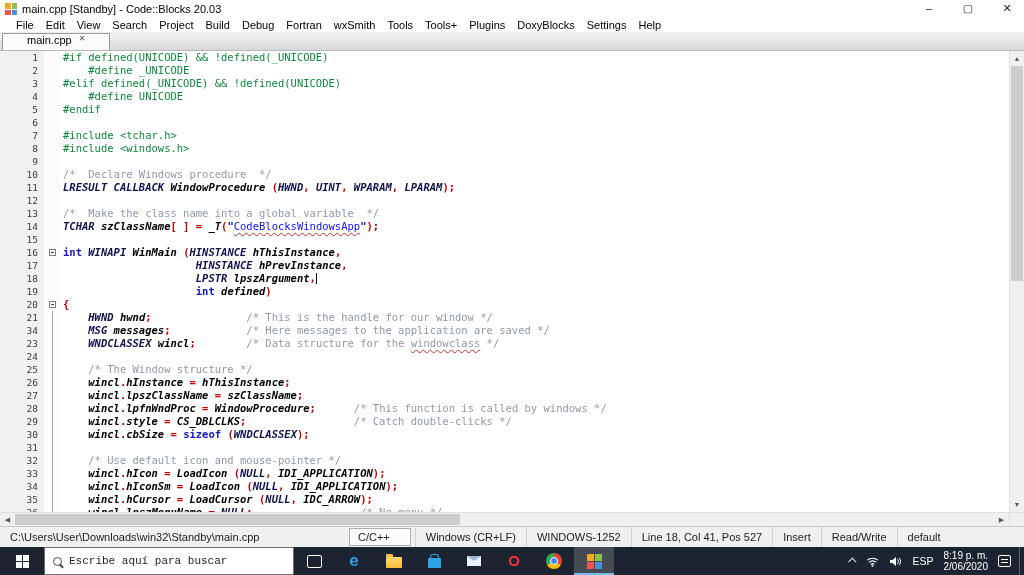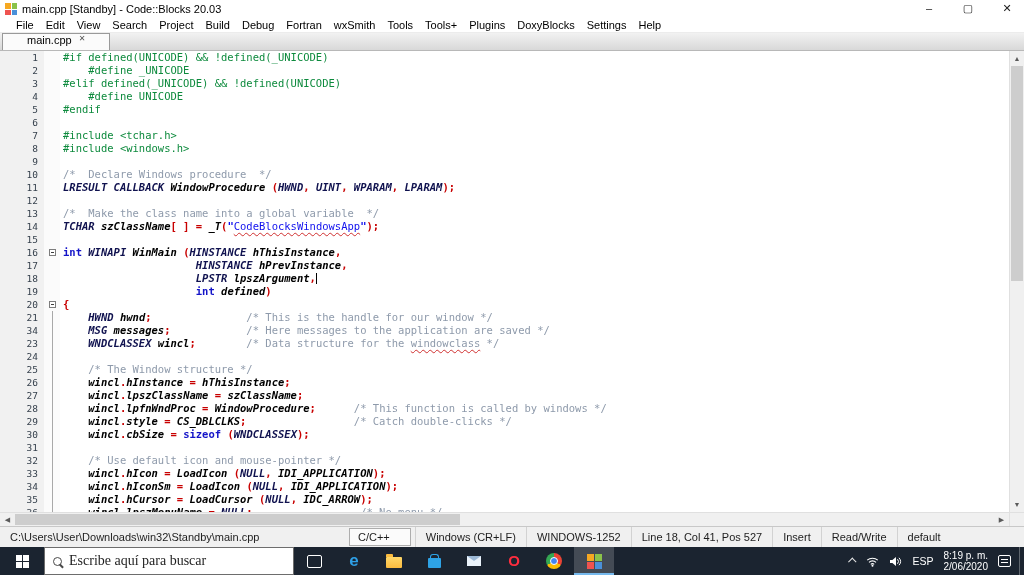--- a/index.html
+++ b/index.html
@@ -72,21 +72,21 @@
   .sb-filler{flex:1}
 
   
   .taskbar{flex:0 0 28px;background:#1b2430;display:flex;align-items:center;color:#fff}
   .start{width:44px;height:28px;display:flex;align-items:center;justify-content:center}
   .winlogo{width:13px;height:13px;display:grid;grid-template-columns:1fr 1fr;gap:1px}
   .winlogo i{background:#fff;display:block}
   .searchbox{width:250px;height:28px;background:#fff;border:1px solid #6d6d6d;display:flex;align-items:center;gap:7px;padding:0 8px}
   .mag{width:9px;height:9px;border:1.6px solid #4a4a4a;border-radius:50%;position:relative;flex:0 0 9px}
   .mag::after{content:"";position:absolute;width:5px;height:1.6px;background:#4a4a4a;bottom:-2px;right:-3px;transform:rotate(45deg)}
-  .search-input{flex:1;border:none;outline:none;font-family:Liberation Serif, serif;font-size:14px;color:#111;background:transparent}
+  .search-input{flex:1;border:none;outline:none;font-family:Liberation Mono, monospace;font-size:11px;color:#111;background:transparent}
   .search-input::placeholder{color:#1e1e1e;opacity:1}
   .tb-app{width:40px;height:28px;display:flex;align-items:center;justify-content:center;position:relative}
   .tb-app.active{background:rgba(255,255,255,.18);box-shadow:inset 0 -2px 0 #76b9ed}
   .taskview{width:15px;height:13px;border:1.5px solid #fff;border-radius:2px}
   .edge::before{content:"e";font-family:"Liberation Sans",sans-serif;font-weight:bold;font-size:17px;color:#2e9fe6;line-height:1}
   .folder{width:16px;height:11px;background:linear-gradient(#ffd769,#fcbc3f);border-radius:1px;position:relative;margin-top:3px}
   .folder::before{content:"";position:absolute;top:-3px;left:0;width:7px;height:3px;background:#fcbc3f;border-radius:1px 1px 0 0}
   .store{width:13px;height:10px;background:#2ea3e6;position:relative;border-radius:1px;margin-top:4px}
   .store::before{content:"";position:absolute;top:-4px;left:2.5px;width:7px;height:4px;border:1.3px solid #2ea3e6;border-bottom:none;border-radius:3px 3px 0 0}
   .mail{width:14px;height:10px;background:#eaf2fa;position:relative}

